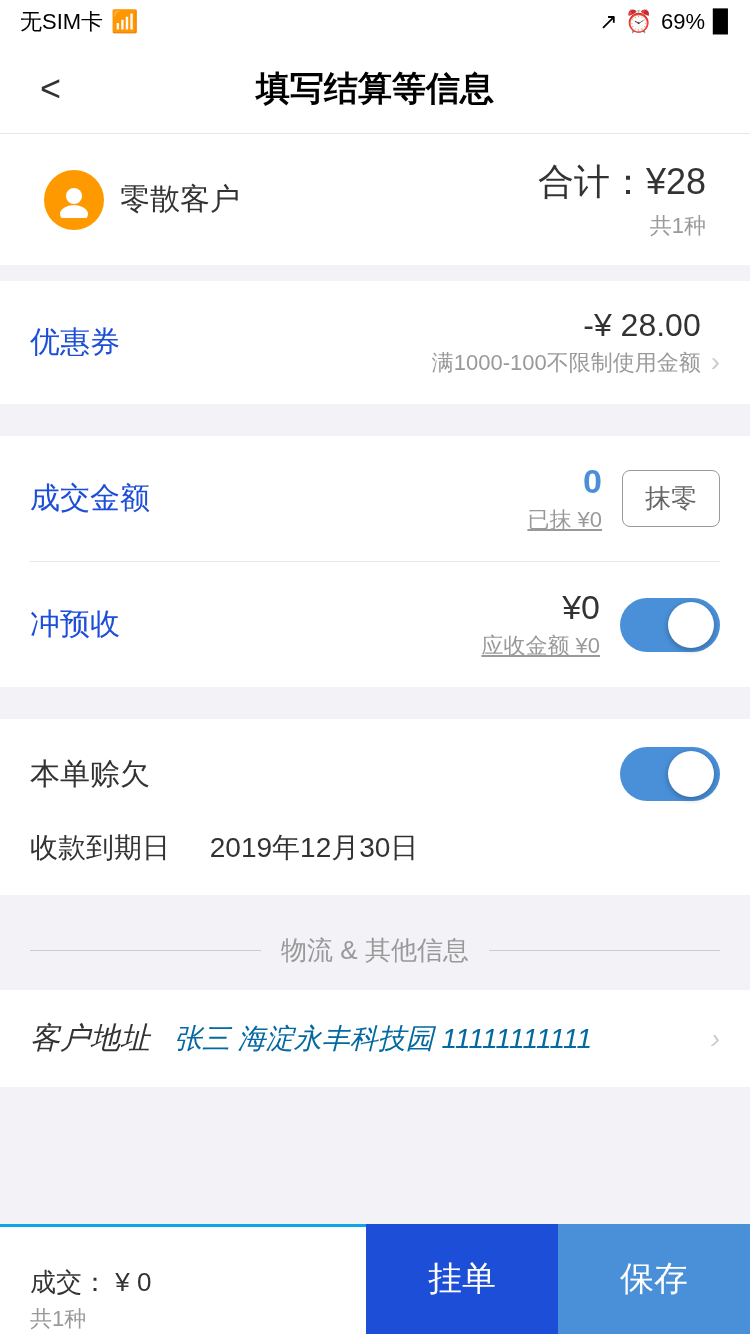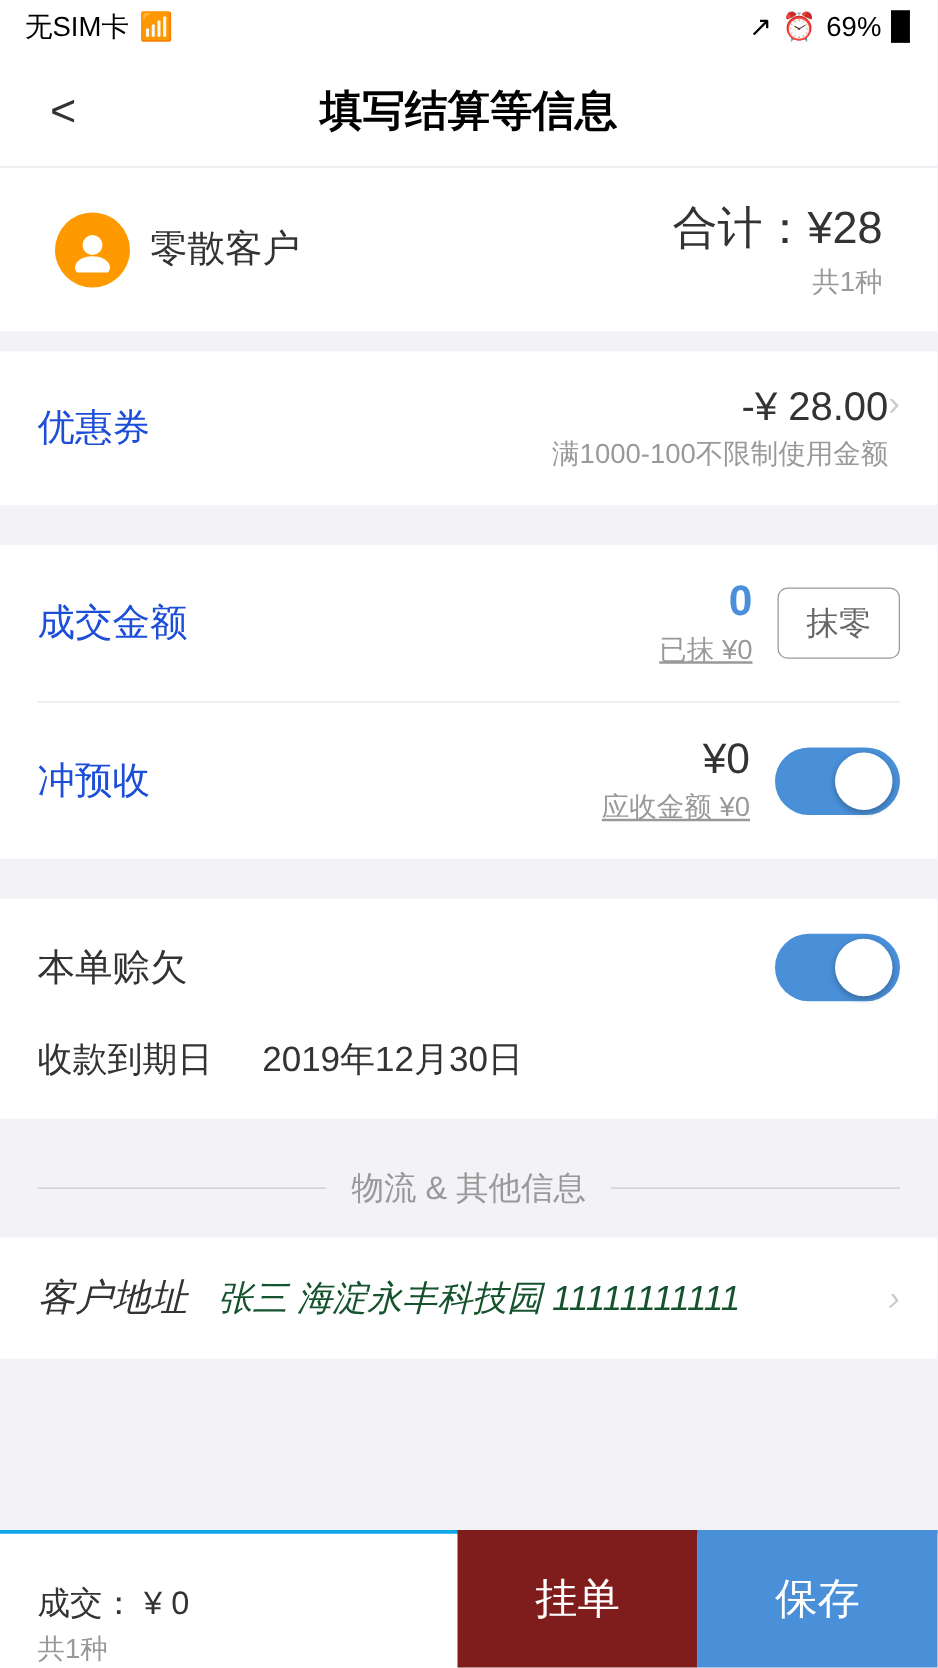--- a/index.html
+++ b/index.html
@@ -136,21 +136,22 @@
       justify-content: space-between;
       padding: 26px 30px;
       background: #fff;
     }
     .row-label {
       font-size: 30px;
       color: #1d4ed8;
     }
     .coupon-right {
       display: flex;
-      align-items: flex-start;
+      align-items: flex-end;
+      gap: 10px;
     }
     .coupon-value-block {
       text-align: right;
     }
     .coupon-amount {
       font-size: 32px;
       color: #333;
       font-weight: 500;
     }
     .coupon-desc {
@@ -294,21 +295,21 @@
       font-style: italic;
     }
     .address-label {
       font-size: 30px;
       color: #333;
       margin-right: 24px;
       flex-shrink: 0;
     }
     .address-value {
       font-size: 28px;
-      color: #14532d;
+      color: #0369a1;
       flex: 1;
     }
 
     
     .bottom-bar {
       position: fixed;
       bottom: 0;
       width: 750px;
       height: 110px;
       background: #fff;
@@ -325,21 +326,21 @@
       color: #333;
     }
     .bottom-count {
       font-size: 22px;
       color: #999;
       margin-top: 4px;
     }
     .btn-hang {
       height: 110px;
       width: 192px;
-      background: #7f1d1d;
+      background: #1d4ed8;
       display: flex;
       align-items: center;
       justify-content: center;
       font-size: 34px;
       color: #fff;
       font-weight: 500;
       cursor: pointer;
     }
     .btn-save {
       height: 110px;

